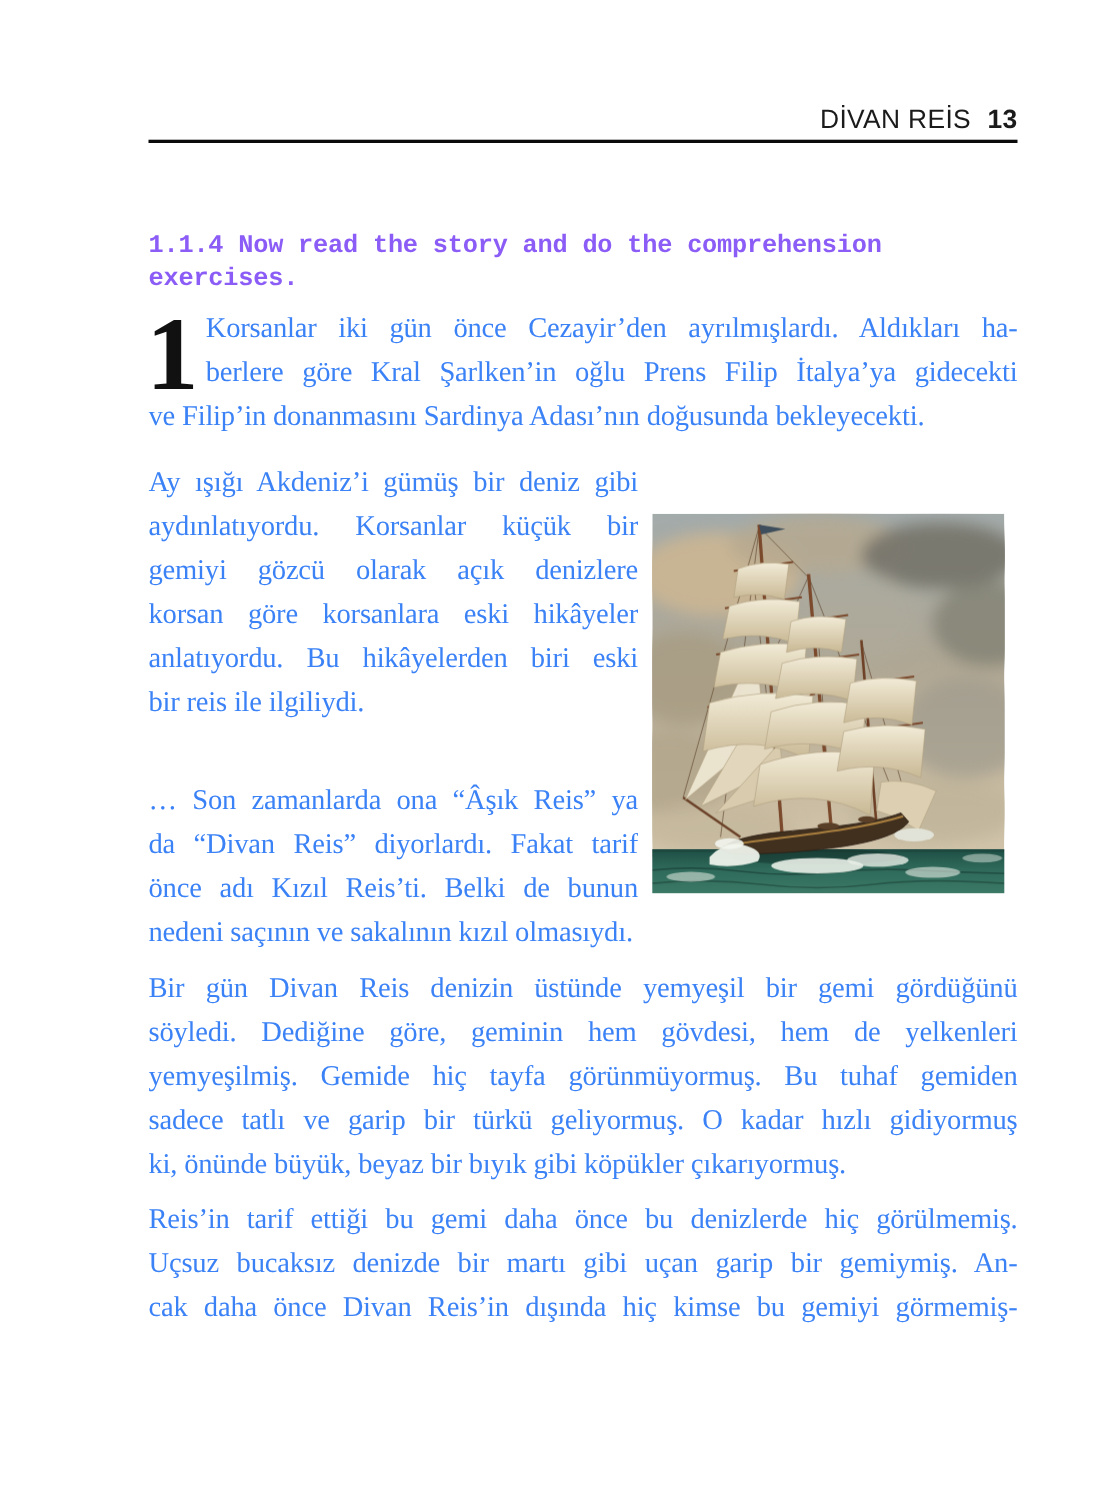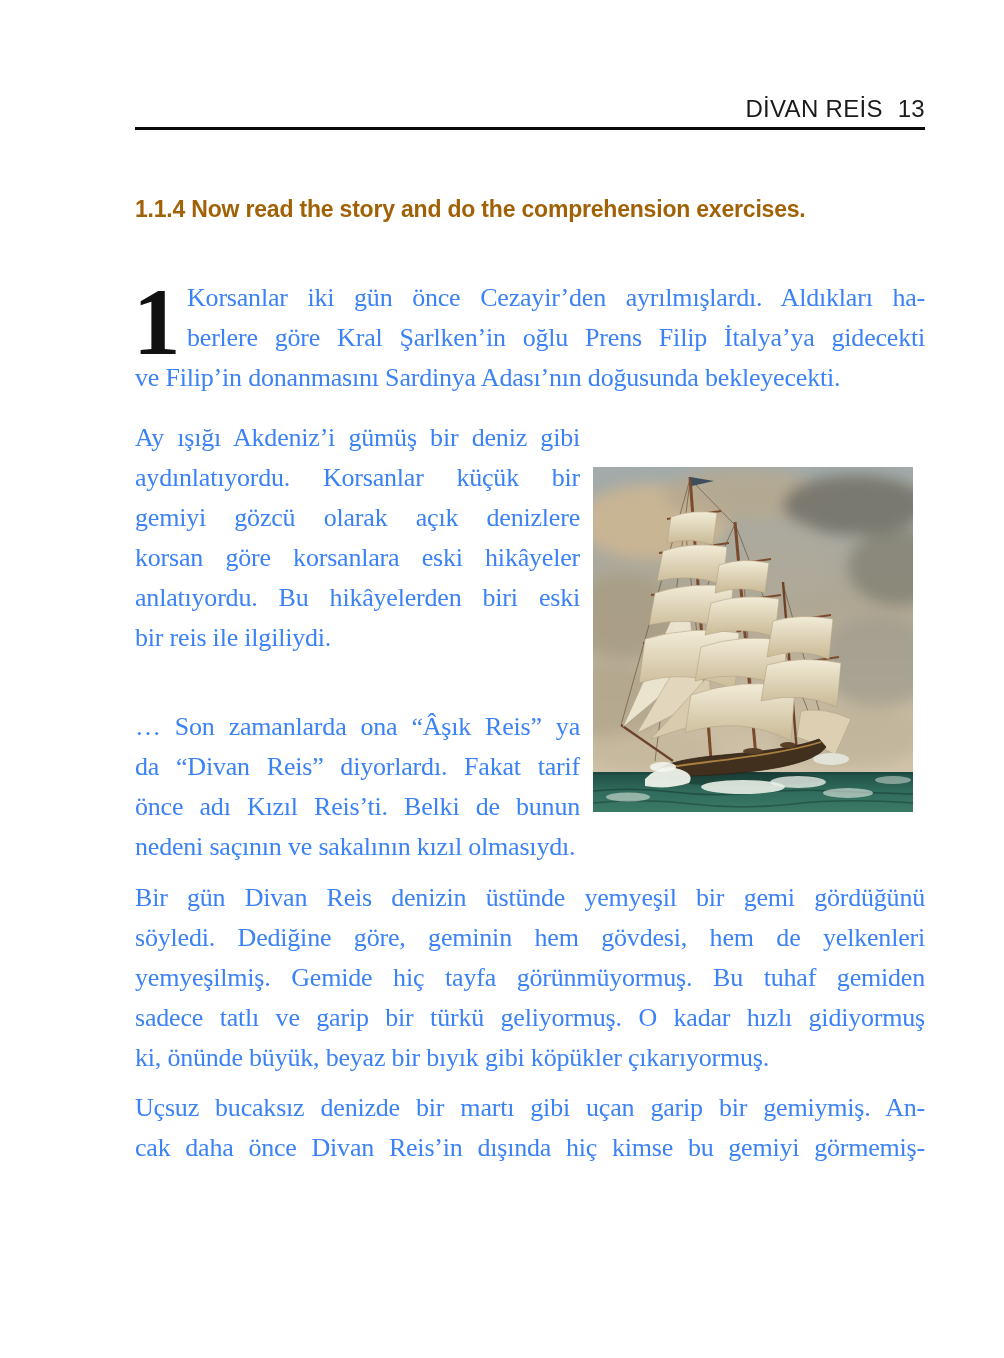--- a/index.html
+++ b/index.html
@@ -23,42 +23,42 @@
     width: 790px;
     height: 30px;
     line-height: 30px;
     text-align: right;
     font-family: "Liberation Sans", "DejaVu Sans", sans-serif;
     font-size: 24px;
     color: #1b1b1b;
     letter-spacing: 0.3px;
   }
   .running-header .book-title { font-weight: 400; }
-  .running-header .page-number { font-weight: 400; margin-left: 8px; margin-top: 12px; }
+  .running-header .page-number { font-weight: 700; margin-left: 8px; margin-top: 12px; }
   .header-rule {
     position: absolute;
     left: 135px;
     top: 127px;
     width: 790px;
     height: 3px;
     background: #0a0a0a;
   }
   
   .section-heading {
     position: absolute;
     left: 135px;
-    top: 194px;
+    top: 208px;
     width: 790px;
     height: 30px;
     line-height: 30px;
-    font-family: Liberation Sans, sans-serif;
+    font-family: Liberation Mono, monospace;
     font-size: 23px;
     font-weight: 700;
     letter-spacing: -0.2px;
-    color: #a16207;
+    color: #8b5cf6;
   }
   
   .para {
     position: absolute;
     left: 135px;
     width: 790px;
   }
   .line {
     height: 40px;
     line-height: 40px;
@@ -140,20 +140,21 @@
 
   <div class="para" id="para-4">
     <div class="line">Bir gün Divan Reis denizin üstünde yemyeşil bir gemi gördüğünü</div>
     <div class="line">söyledi. Dediğine göre, geminin hem gövdesi, hem de yelkenleri</div>
     <div class="line">yemyeşilmiş. Gemide hiç tayfa görünmüyormuş. Bu tuhaf gemiden</div>
     <div class="line">sadece tatlı ve garip bir türkü geliyormuş. O kadar hızlı gidiyormuş</div>
     <div class="line last">ki, önünde büyük, beyaz bir bıyık gibi köpükler çıkarıyormuş.</div>
   </div>
 
   <div class="para" id="para-5">
+    <div class="line">Reis’in tarif ettiği bu gemi daha önce bu denizlerde hiç görülmemiş.</div>
     <div class="line">Uçsuz bucaksız denizde bir martı gibi uçan garip bir gemiymiş. An-</div>
     <div class="line">cak daha önce Divan Reis’in dışında hiç kimse bu gemiyi görmemiş-</div>
   </div>
 
   <div class="illustration">
     <svg width="320" height="345" viewBox="0 0 320 345" xmlns="http://www.w3.org/2000/svg">
       <defs>
         <linearGradient id="skyG" x1="0" y1="0" x2="0" y2="1">
           <stop offset="0%" stop-color="#a3abab"></stop>
           <stop offset="45%" stop-color="#b0a794"></stop>

